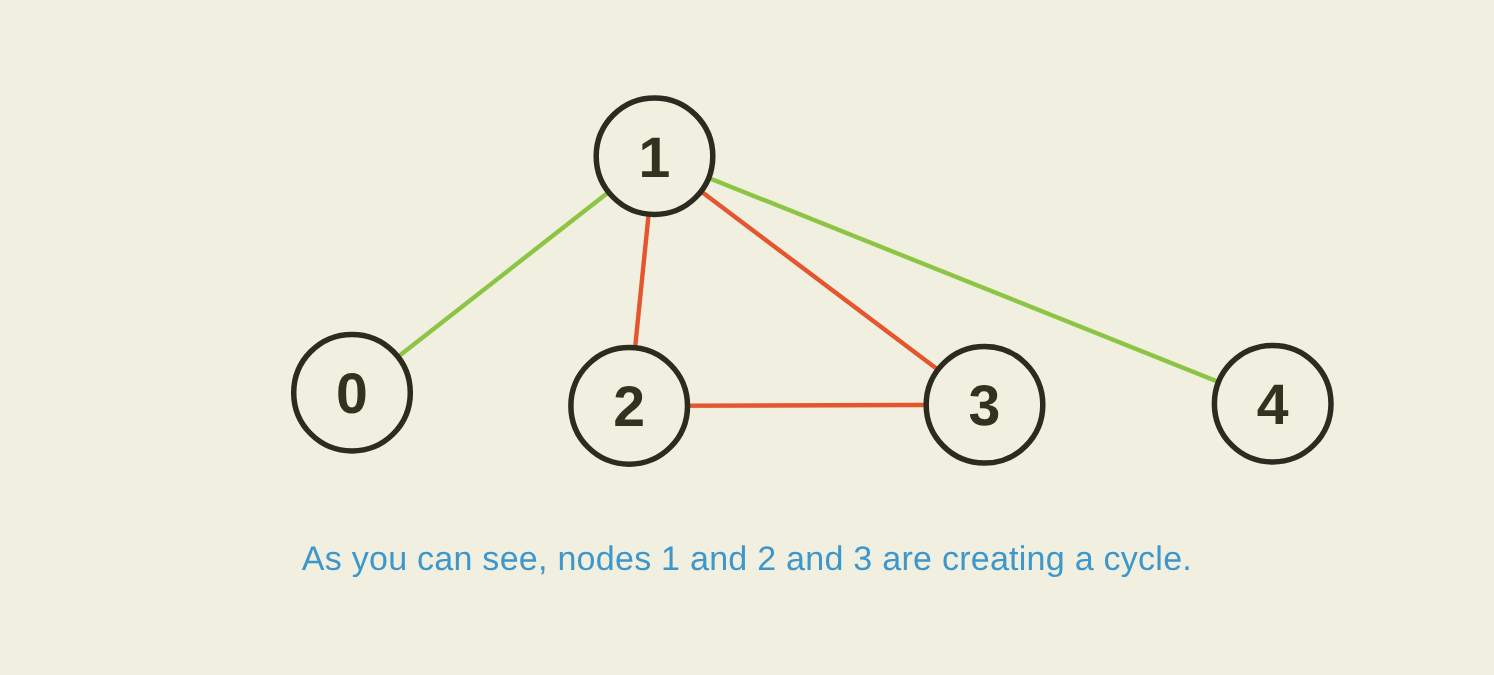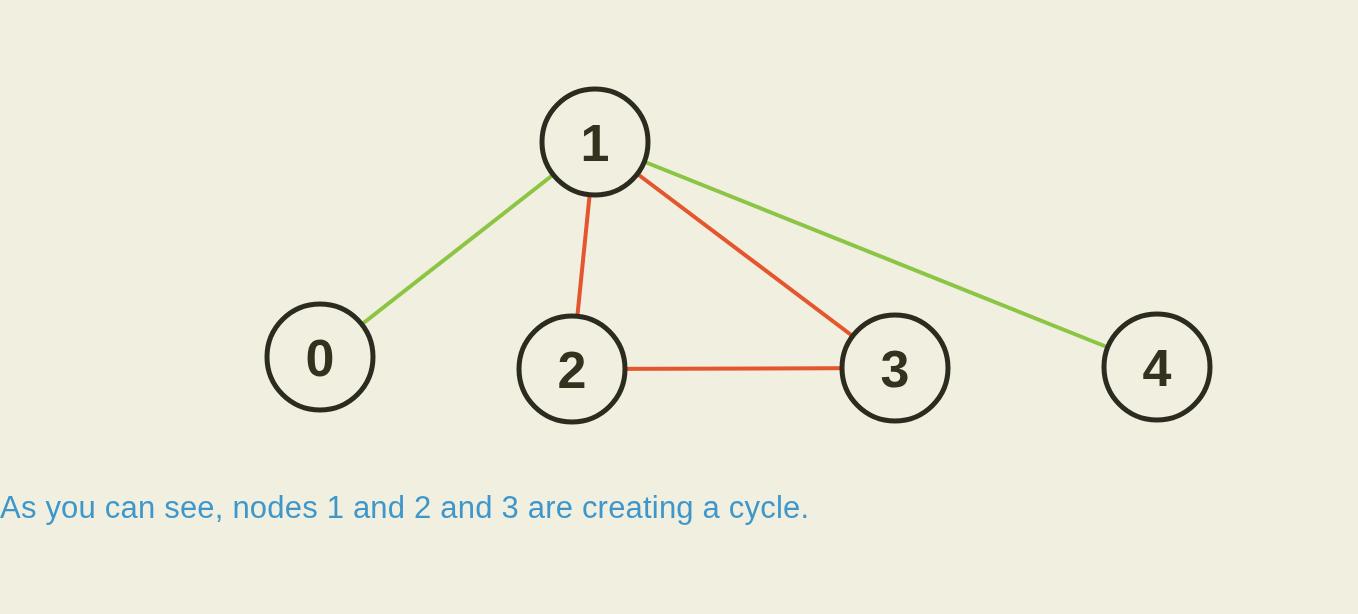--- a/index.html
+++ b/index.html
@@ -21,20 +21,21 @@
     position: absolute;
     top: 0;
     left: 0;
     display: block;
   }
   .caption {
     position: absolute;
     top: 489px;
     left: 0;
     width: 100%;
+    text-align: center;
     font-size: 31px;
     font-weight: 400;
     letter-spacing: 0.2px;
     line-height: 1.2;
   }
   .node-circle-stroke {
     stroke-linecap: round;
   }
   .node-label {
     font-family: "Liberation Sans", "DejaVu Sans", sans-serif;

